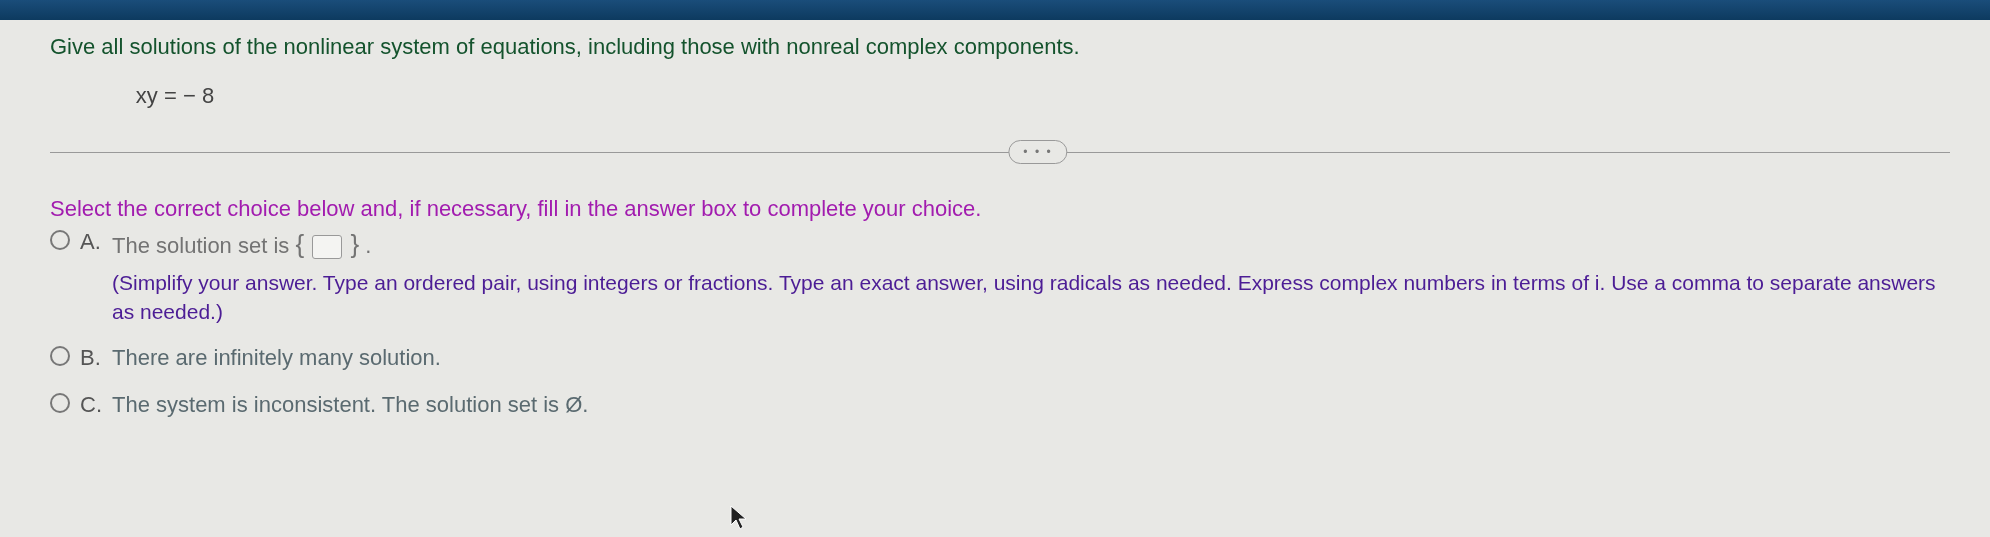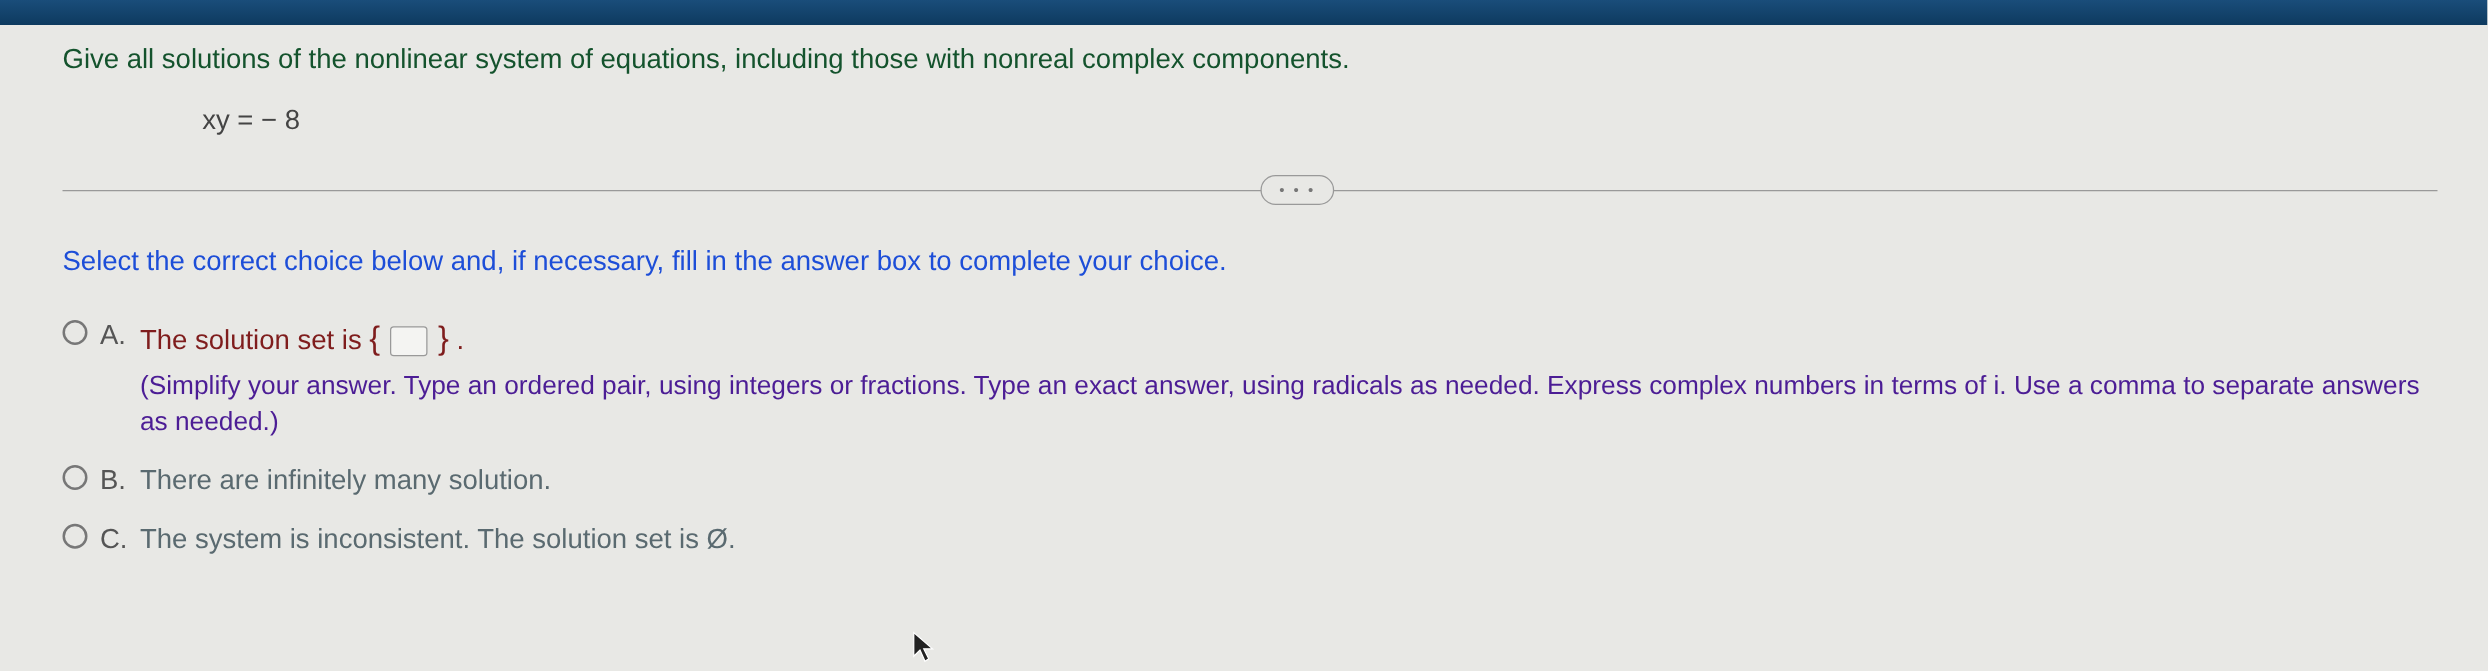--- a/index.html
+++ b/index.html
@@ -32,21 +32,21 @@
       margin-bottom: 16px;
     }
     .equations {
       margin-left: 60px;
       margin-bottom: 30px;
       font-size: 22px;
       color: #444;
     }
     .eq-line {
       display: block;
-      text-align: right;
+      text-align: center;
       width: 130px;
     }
     .divider-wrap {
       position: relative;
       margin: 30px 0 30px 0;
       height: 20px;
     }
     .divider-line {
       border: none;
       border-top: 1px solid #999;
@@ -63,23 +63,22 @@
       background: #e8e8e5;
       border: 1px solid #999;
       border-radius: 12px;
       padding: 2px 14px;
       font-size: 12px;
       color: #777;
       letter-spacing: 2px;
       cursor: pointer;
     }
     .instruction {
-      color: #1d4ed8;
+      color: #a21caf;
       font-size: 22px;
-      margin-bottom: 26px;
     }
     .choices {
       margin-left: 0;
     }
     .choice {
       display: flex;
       align-items: flex-start;
       margin-bottom: 14px;
       font-size: 22px;
       color: #555;
@@ -98,21 +97,21 @@
       width: 42px;
       flex-shrink: 0;
       padding-left: 10px;
       color: #555;
     }
     .choice-body {
       flex: 1;
       color: #5a6a70;
     }
     .choice-a-main {
-      color: #7f1d1d;
+      color: #737373;
     }
     .answer-box {
       display: inline-block;
       width: 30px;
       height: 24px;
       border: 1px solid #999;
       border-radius: 3px;
       background: #f4f4f2;
       vertical-align: middle;
       margin: 0 2px;

